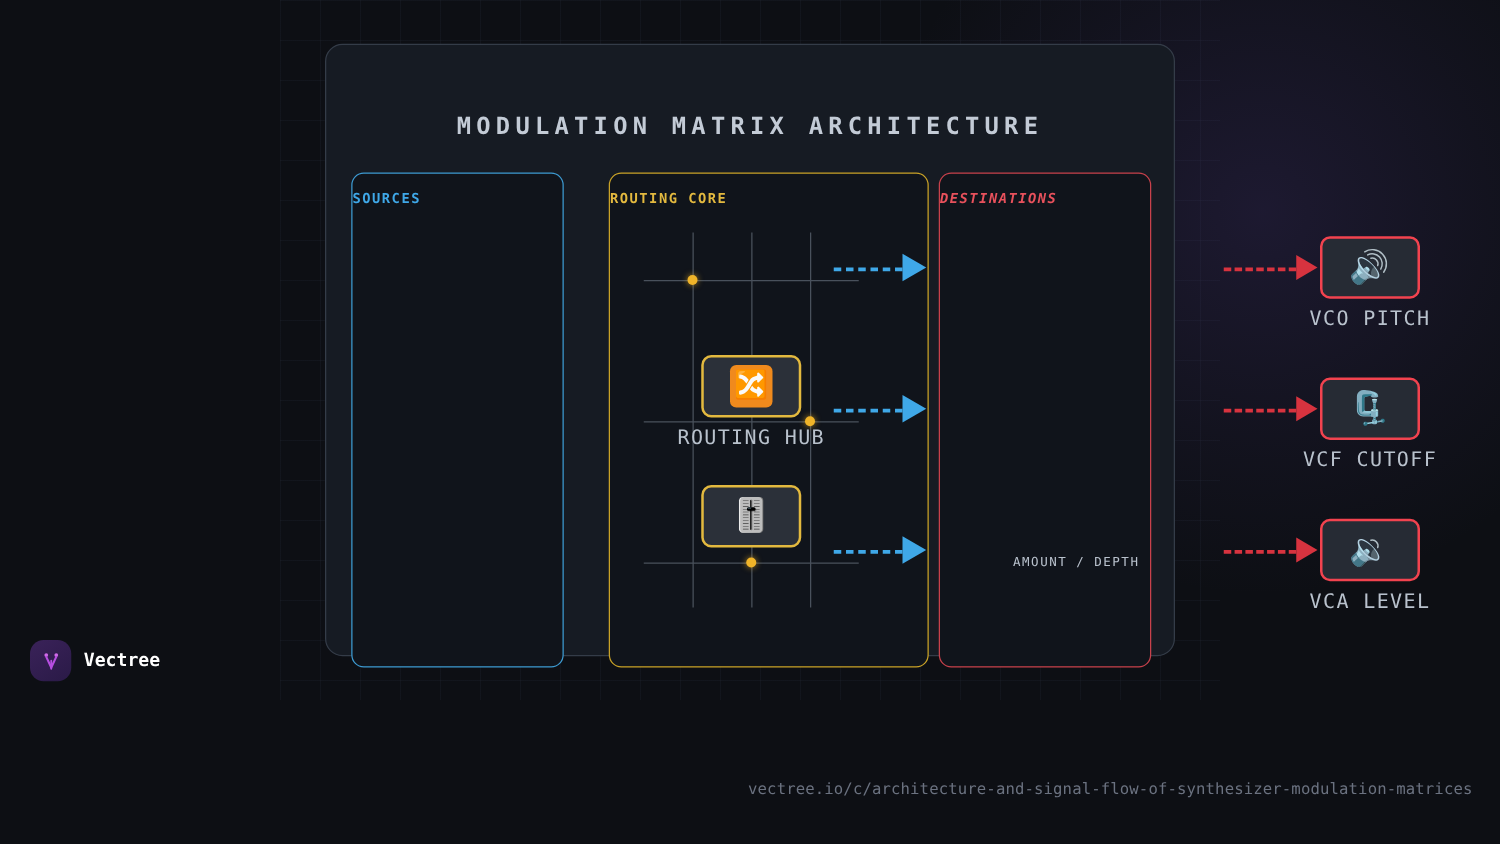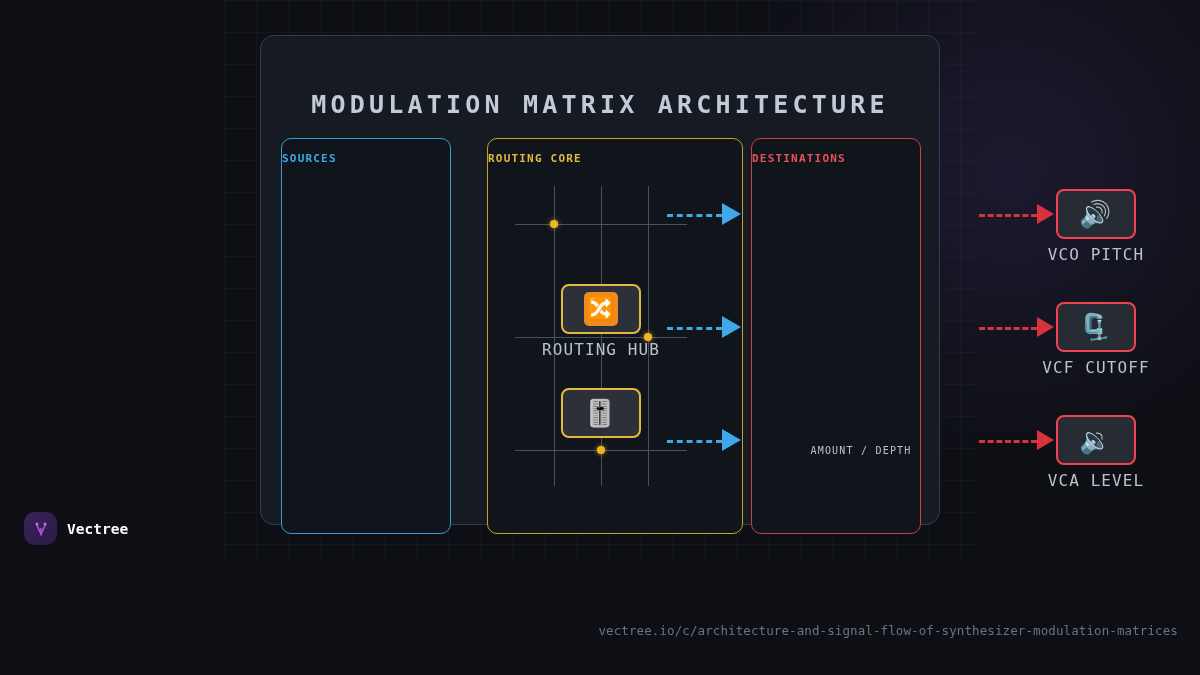--- a/index.html
+++ b/index.html
@@ -28,34 +28,34 @@
   
   .card{
     position:absolute; left:260px; top:35px; width:680px; height:490px;
     background:#161b23;
     border:1px solid #343c48;
     border-radius:14px;
   }
   .card-title{
     position:absolute; left:0; top:54px; width:100%;
     text-align:center;
-    font-size:25px; font-weight:700; letter-spacing:4.2px;
+    font-size:19px; font-weight:700; letter-spacing:4.2px;
     color:#c3cbd6;
   }
 
   
   .col{
     position:absolute; top:102px; height:396px;
     border-radius:10px;
     background:#10141b;
     border:1px solid;
   }
   .col-sources      { left:20px;  width:170px; border-color:#3d9ad1; }
   .col-routing      { left:226px; width:256px; border-color:#c9a227; }
-  .col-destinations { left:490px; width:170px; border-color:#c7414b; }
+  .col-destinations { left:490px; width:170px; border-color:#c7414b;font-style:italic; }
 
   .col-head{
     position:absolute; top:13px; left:0; width:100%;
     text-align:left; font-size:11px; font-weight:700; letter-spacing:1.2px;
   }
   .h-blue   { color:#3fa8e8; }
   .h-yellow { color:#e3b93f; }
   .h-red    { color:#e8515c; }
 
   

